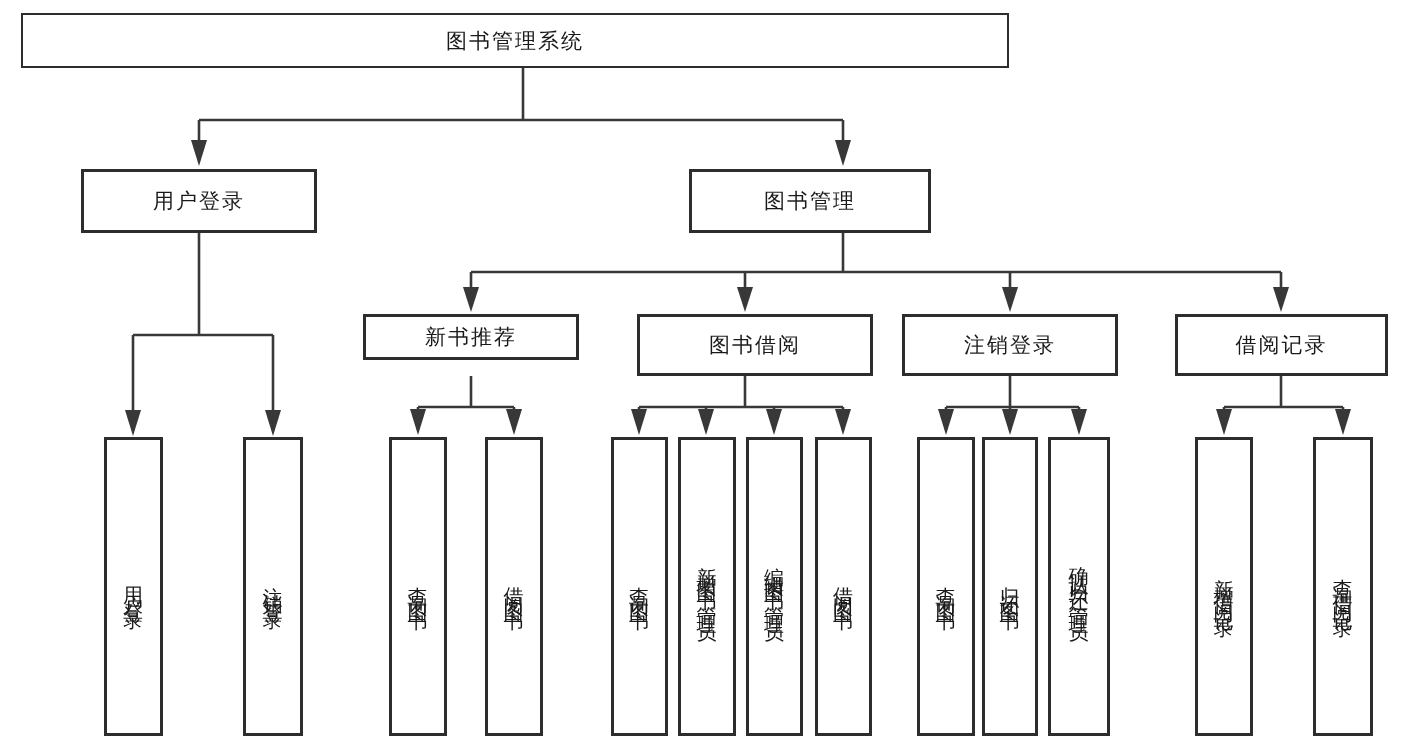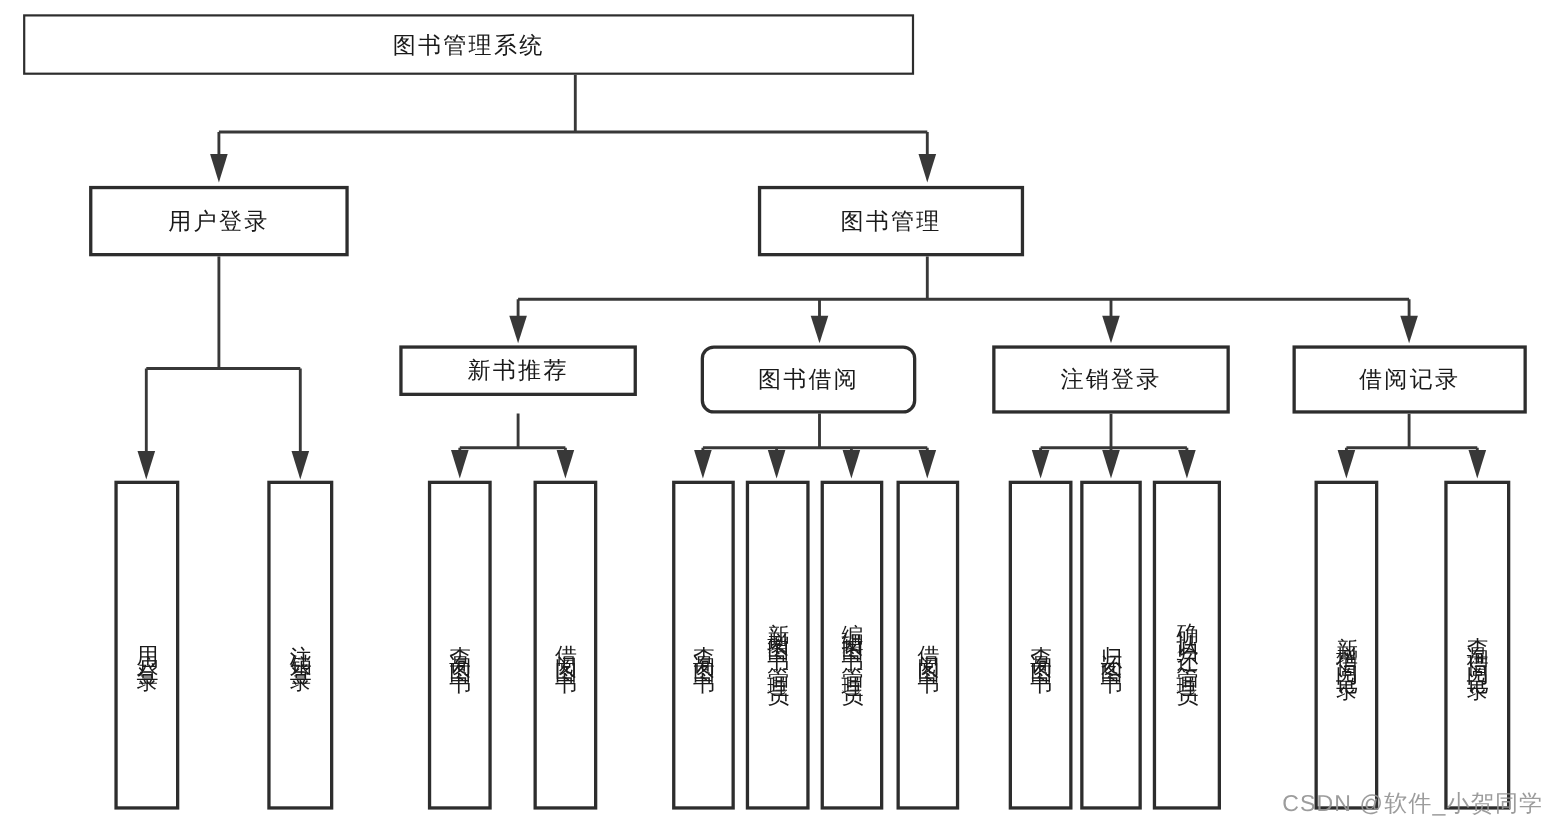--- a/index.html
+++ b/index.html
@@ -96,35 +96,35 @@
 
       <polygon points="938,409 954,409 946,435"></polygon>
       <polygon points="1002,409 1018,409 1010,435"></polygon>
       <polygon points="1071,409 1087,409 1079,435"></polygon>
 
       <polygon points="1216,409 1232,409 1224,435"></polygon>
       <polygon points="1335,409 1351,409 1343,435"></polygon>
     </g>
   </svg>
 
-  <div class="box h" style="left:21px; top:13px; width:810px; height:55px; border-width:2.5px;text-align:right;">
+  <div class="box h" style="left:21px; top:13px; width:988px; height:55px; border-width:2.5px;text-align:right;">
     <span>图书管理系统</span>
   </div>
 
   <div class="box h" style="left:81px; top:169px; width:236px; height:64px;">
     <span>用户登录</span>
   </div>
   <div class="box h" style="left:689px; top:169px; width:242px; height:64px;">
     <span>图书管理</span>
   </div>
 
   <div class="box h" style="left:363px; top:314px; width:216px; height:46px;">
     <span>新书推荐</span>
   </div>
-  <div class="box h" style="left:637px; top:314px; width:196px; height:62px;border-radius:12px;">
+  <div class="box h" style="left:637px; top:314px; width:236px; height:62px;">
     <span>图书借阅</span>
   </div>
   <div class="box h" style="left:902px; top:314px; width:216px; height:62px;">
     <span>注销登录</span>
   </div>
   <div class="box h" style="left:1175px; top:314px; width:213px; height:62px;">
     <span>借阅记录</span>
   </div>
 
   <div class="box v" style="left:104px; top:437px; width:59px; height:299px;">
@@ -164,15 +164,14 @@
     <span>确认归还（管理员）</span>
   </div>
 
   <div class="box v" style="left:1195px; top:437px; width:58px; height:299px;">
     <span>新增借阅记录</span>
   </div>
   <div class="box v" style="left:1313px; top:437px; width:60px; height:299px;">
     <span>查询借阅记录</span>
   </div>
 
-  <div class="watermark">CSDN @软件_小贺同学</div>
 
 </div>
 
 </body></html>

